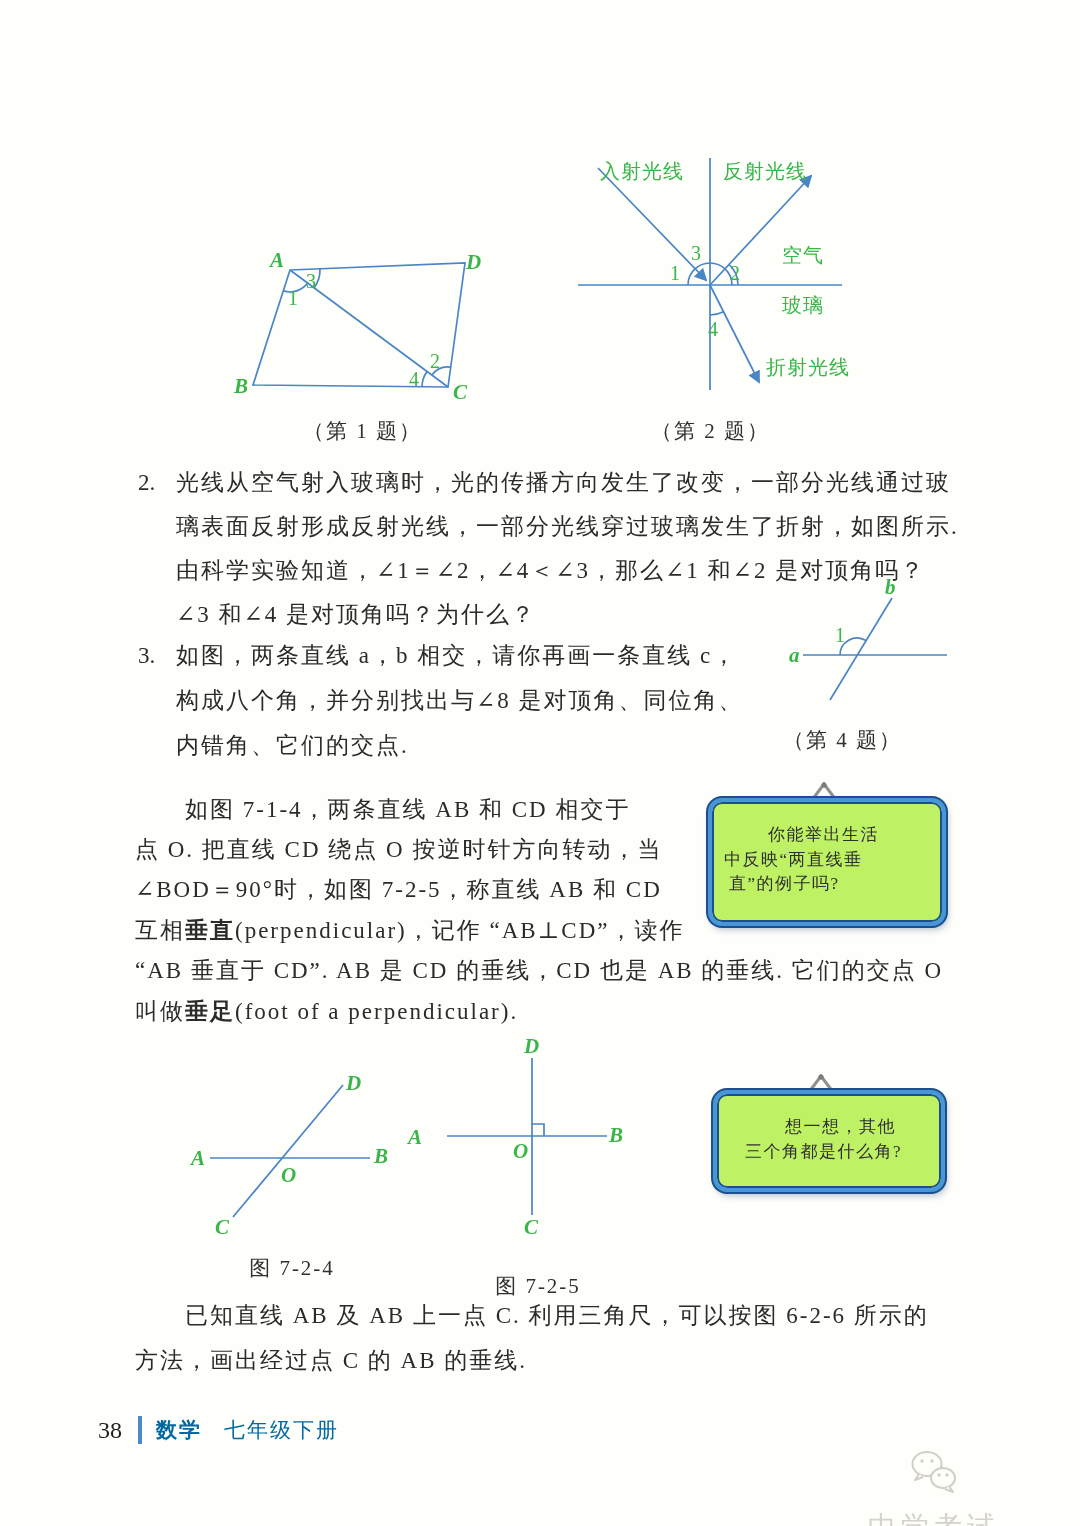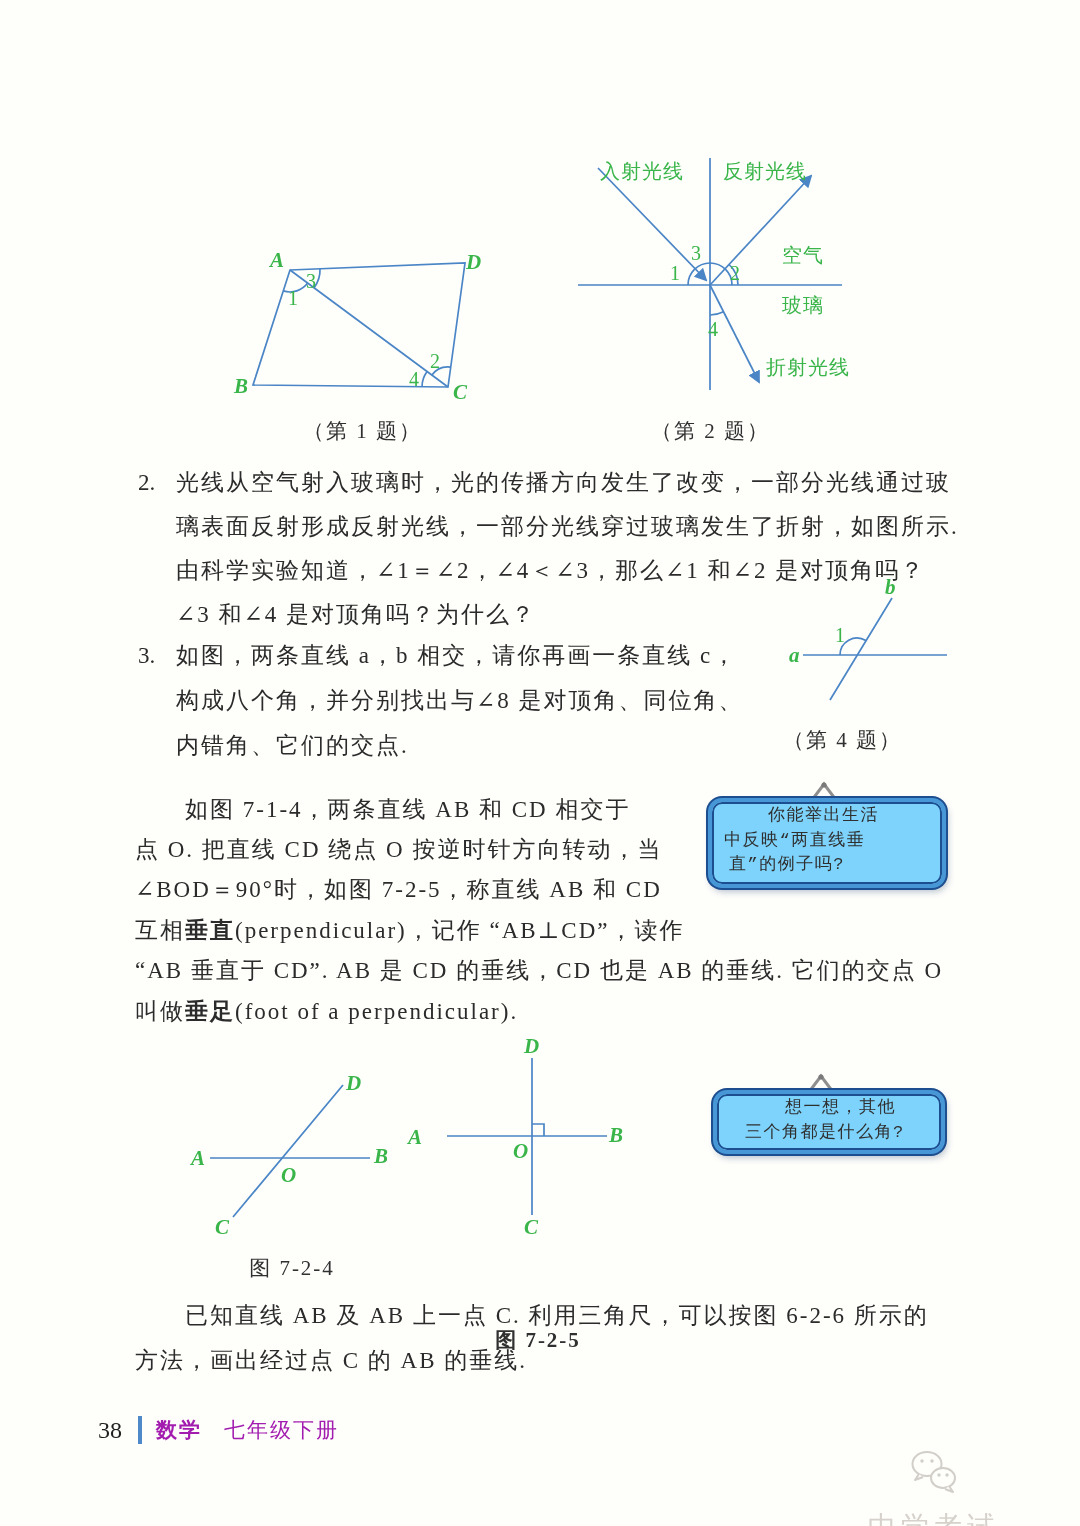--- a/index.html
+++ b/index.html
@@ -12,26 +12,26 @@
   .lh40{line-height:40px;}
   .qnum{position:absolute;font-size:23px;}
   .indent{padding-left:50px;}
   .hei{font-weight:700;font-family:"Liberation Sans","DejaVu Sans",sans-serif;letter-spacing:2px;}
   .cap{position:absolute;font-size:21px;letter-spacing:2px;text-align:center;color:#303030;}
   svg text{font-family:"Liberation Serif","DejaVu Serif",serif;}
   .flab{font-style:italic;font-weight:bold;font-size:21px;fill:#3ab54a;}
   .fnum{font-size:20px;fill:#3ab54a;}
   .fcn{font-size:20px;fill:#3ab54a;letter-spacing:1px;}
   .stroke{stroke:#4a85c6;stroke-width:1.7;fill:none;}
-  .callout{position:absolute;background:#7dd3fc;border:4px solid #4796d6;border-radius:14px;
+  .callout{position:absolute;background:#bef264;border:4px solid #4796d6;border-radius:14px;
            box-shadow:0 0 0 2px #1d4e8f, 2px 4px 6px rgba(60,90,130,.35), inset 0 0 0 2px #1d4e8f;
-           font-size:17px;line-height:24.5px;padding:2px 12px;letter-spacing:1.5px;color:#2f2f2f;font-family:Liberation Mono, monospace;}
+           font-size:17px;line-height:24.5px;padding:21px 12px;letter-spacing:1.5px;color:#2f2f2f;}
   .footer{position:absolute;display:flex;align-items:center;font-size:22px;}
   .footer .bar{width:4px;height:28px;background:#4e8ac9;margin:0 14px 0 16px;}
-  .footer .blue{color:#a21caf;letter-spacing:2px;}
+  .footer .blue{color:#0369a1;letter-spacing:2px;}
   .footer .blue.b{font-weight:bold;margin-right:22px;}
   .wm{position:absolute;display:flex;align-items:center;gap:10px;color:#d6d2cb;
       font-size:28px;letter-spacing:5px;font-family:"Liberation Sans",sans-serif;flex-direction:column;}
 </style>
 </head>
 <body>
 
 <div class="page">
 
   <svg class="abs" style="left:230px;top:245px;" width="280" height="210">
@@ -136,21 +136,21 @@
   <svg class="abs" style="left:400px;top:1030px;" width="240" height="215">
     <line class="stroke" x1="132" y1="28" x2="132" y2="185"></line>
     <line class="stroke" x1="47" y1="106" x2="207" y2="106"></line>
     <path class="stroke" d="M132,94 L144,94 L144,106"></path>
     <text class="flab" x="124" y="23">D</text>
     <text class="flab" x="8" y="114">A</text>
     <text class="flab" x="209" y="112">B</text>
     <text class="flab" x="113" y="128">O</text>
     <text class="flab" x="124" y="204">C</text>
   </svg>
-  <div class="cap" style="left:468px;top:1326px;width:140px;font-weight:bold;">图 7-2-5</div>
+  <div class="cap" style="left:468px;top:1272px;width:140px;">图 7-2-5</div>
 
   <svg class="abs" style="left:803px;top:1072px;" width="40" height="22">
     <path d="M6,20 L18,4 L30,20" stroke="#8f8f8f" stroke-width="3" fill="none"></path>
     <circle cx="18" cy="5" r="2.6" fill="#7a7a7a"></circle>
   </svg>
   <div class="callout" style="left:713px;top:1090px;width:200px;height:52px;">
     <div style="margin-left:56px;">想一想，其他</div>
     <div style="margin-left:16px;">三个角都是什么角?</div>
   </div>
 

